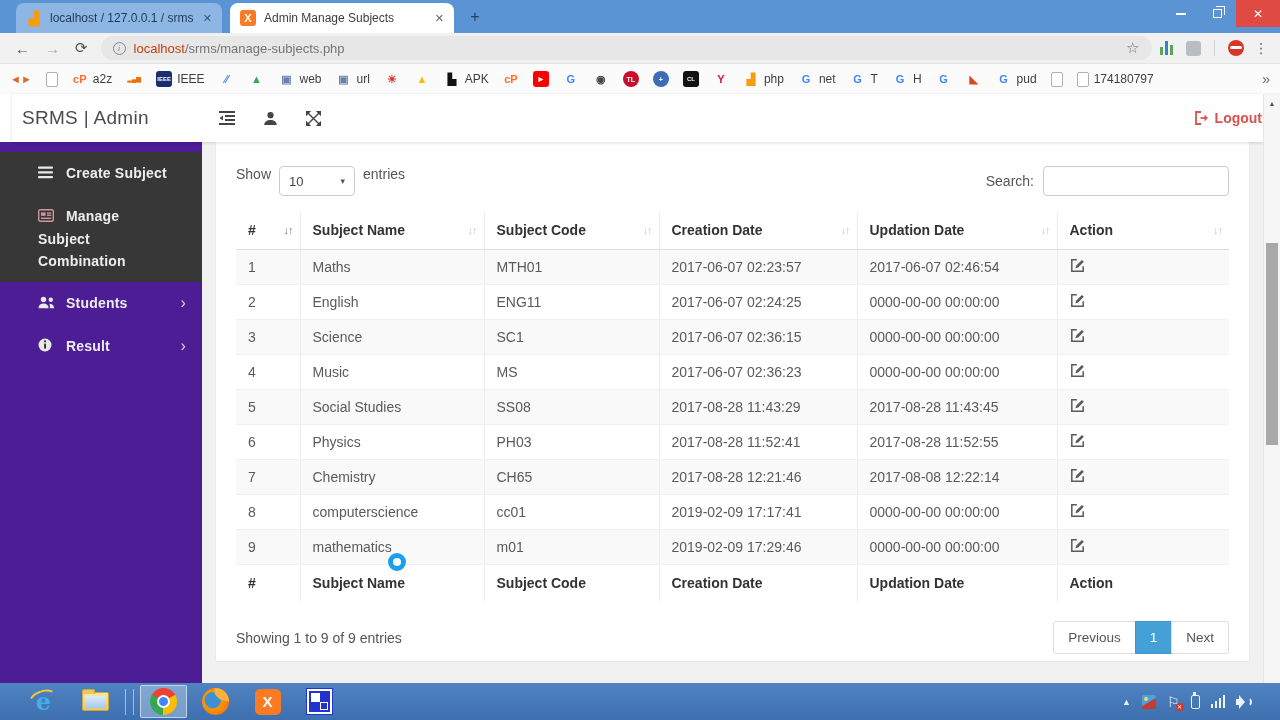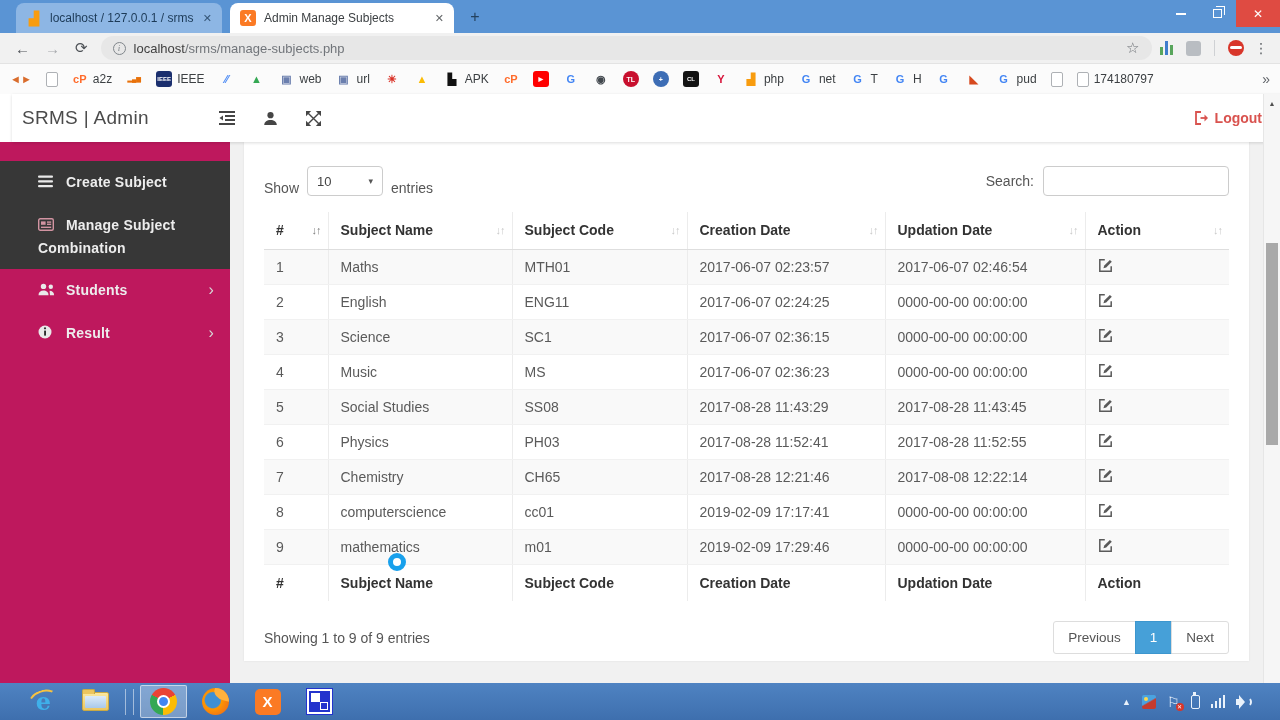--- a/index.html
+++ b/index.html
@@ -23,21 +23,21 @@
 .minbar{width:10px;height:2px;background:#fff}
 .restorebox{width:9px;height:9px;border:1.5px solid #fff;position:relative}
 .restorebox::before{content:'';position:absolute;left:2px;top:-4px;width:8px;height:8px;border:1.5px solid #fff;border-bottom:none;border-left:none}
 
 
 .toolbar{position:absolute;top:33px;left:0;width:1280px;height:31px;background:#f1f1f1;border-bottom:1px solid #e3e3e3;display:flex;align-items:center}
 .navbtn{margin-left:15px;font-size:15px;color:#4d5156;flex:none}
 .navbtn.fwd{color:#a7aaad}
 .omnibox{flex:1;height:24px;background:#e7e7e7;border-radius:12px;margin:0 8px 0 13px;display:flex;align-items:center;padding:0 12px;font-size:13px;min-width:0}
 .scheme-info{width:13px;height:13px;border:1.2px solid #80868b;border-radius:50%;color:#80868b;font-size:9px;display:flex;align-items:center;justify-content:center;margin-right:8px;flex:none;font-style:italic;font-family:"Liberation Serif",serif}
-.omnibox .host{color:#404040}
+.omnibox .host{color:#c2410c}
 .omnibox .path{color:#71757a}
 .omnibox .star{margin-left:auto;color:#6e7277;font-size:15px}
 .extrow{display:flex;align-items:center;gap:13px;margin-right:10px;flex:none}
 .ext-chart{display:flex;align-items:flex-end;gap:1.5px;height:14px}
 .ext-chart i{width:3.5px;background:#3f7ccc;display:block}
 .ext-chart i:nth-child(1){height:8px;background:#58a55c}
 .ext-chart i:nth-child(2){height:14px}
 .ext-chart i:nth-child(3){height:10px;background:#58a55c}
 .ext-hand{width:15px;height:15px;border-radius:3px;background:#b9bdc2}
 .ext-sep{width:1px;height:16px;background:#cfd1d4}
@@ -57,30 +57,30 @@
 
 
 .appheader{position:absolute;top:94px;left:12px;width:1280px;height:48px;background:#fff;box-shadow:0 1px 3px rgba(0,0,0,.14);display:flex;align-items:center;z-index:4}
 .brand{font-size:19px;color:#4b4b4b;margin-left:10px;letter-spacing:.3px}
 .hicons{display:flex;gap:28px;margin-left:70px}
 .hicon-btn{display:flex;align-items:center}
 .logout{margin-left:auto;margin-right:30px;color:#d9534f;font-size:14px;font-weight:bold;display:flex;align-items:center;gap:6px}
 
 
 .appbody{position:absolute;top:142px;left:0;width:1280px;height:541px;display:flex;background:#f1f1f1}
-.sidebar{width:230px;flex:none;background:#be185d;padding-top:19px;font-size:14px}
+.sidebar{width:202px;flex:none;background:#4c1d95;padding-top:10px;font-size:14px}
 .side-item{display:block;position:relative;padding:10px 30px 10px 38px;color:#ededed;font-weight:bold;letter-spacing:.2px;line-height:22px}
 .side-item.sub{background:#373737}
 .side-item .ic{display:inline-block;width:17px;margin-right:11px;vertical-align:-1px}
 .side-item .chev{position:absolute;right:16px;top:10px;color:#d6d6d6;font-size:16px;font-weight:normal}
 .main{flex:1;padding:0 31px 0 14px}
 .card{background:#fff;height:519px;padding:24px 20px 20px;box-shadow:0 0 2px rgba(0,0,0,.08)}
 
 
-.controls{display:flex;align-items:flex-end;font-size:14px;color:#555}
+.controls{display:flex;align-items:flex-start;font-size:14px;color:#555}
 .len-select{width:76px;height:30px;border:1px solid #ccc;border-radius:4px;margin:0 8px;display:flex;align-items:center;justify-content:space-between;padding:0 9px;font-size:13px;color:#444;background:#fff}
 .len-select .caret{font-size:9px;color:#555}
 .searchwrap{margin-left:auto;display:flex;align-items:center;gap:9px}
 .searchwrap input{width:186px;height:30px;border:1px solid #ccc;border-radius:4px;outline:none;padding:0 8px;font-size:13px;font-family:inherit}
 
 
 table.subjects{width:100%;border-collapse:collapse;margin-top:16px;font-size:14px;color:#5a5a5a;table-layout:fixed}
 .subjects th,.subjects td{text-align:left;padding:8px 12px;height:35px;vertical-align:middle;overflow:hidden;white-space:nowrap}
 .subjects tr>*+*{border-left:1px solid #ececec}
 .subjects thead th{color:#333;font-weight:bold;border-bottom:1px solid #dedede;position:relative;padding-right:28px;height:37px}

